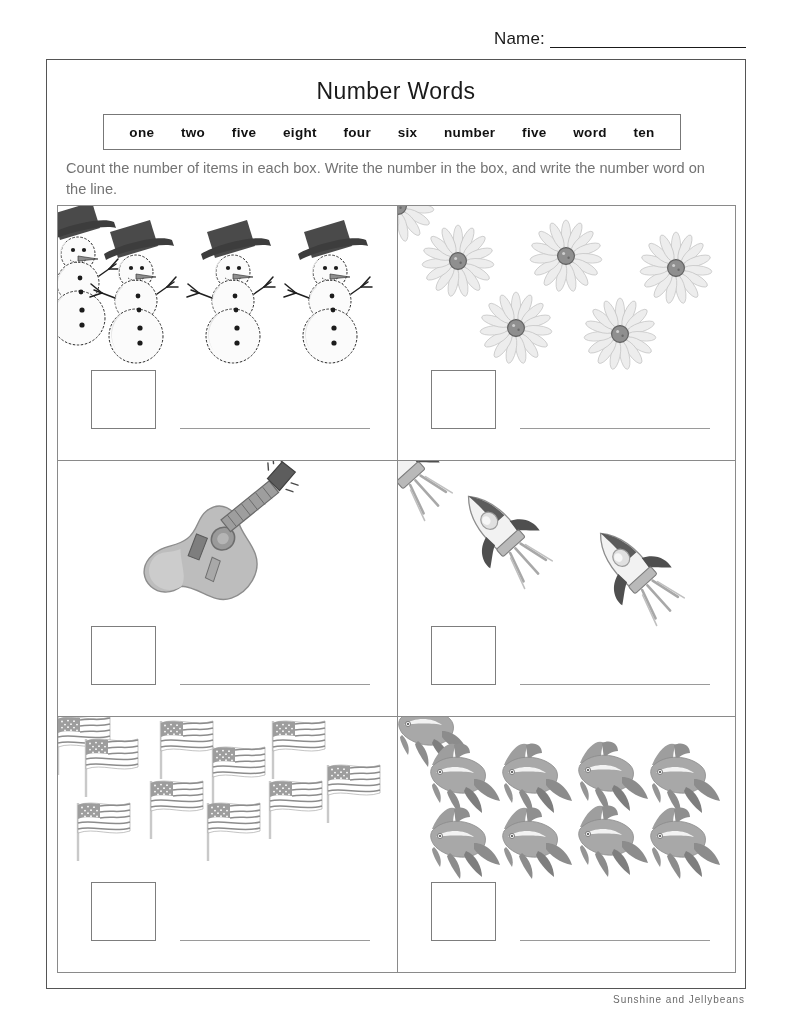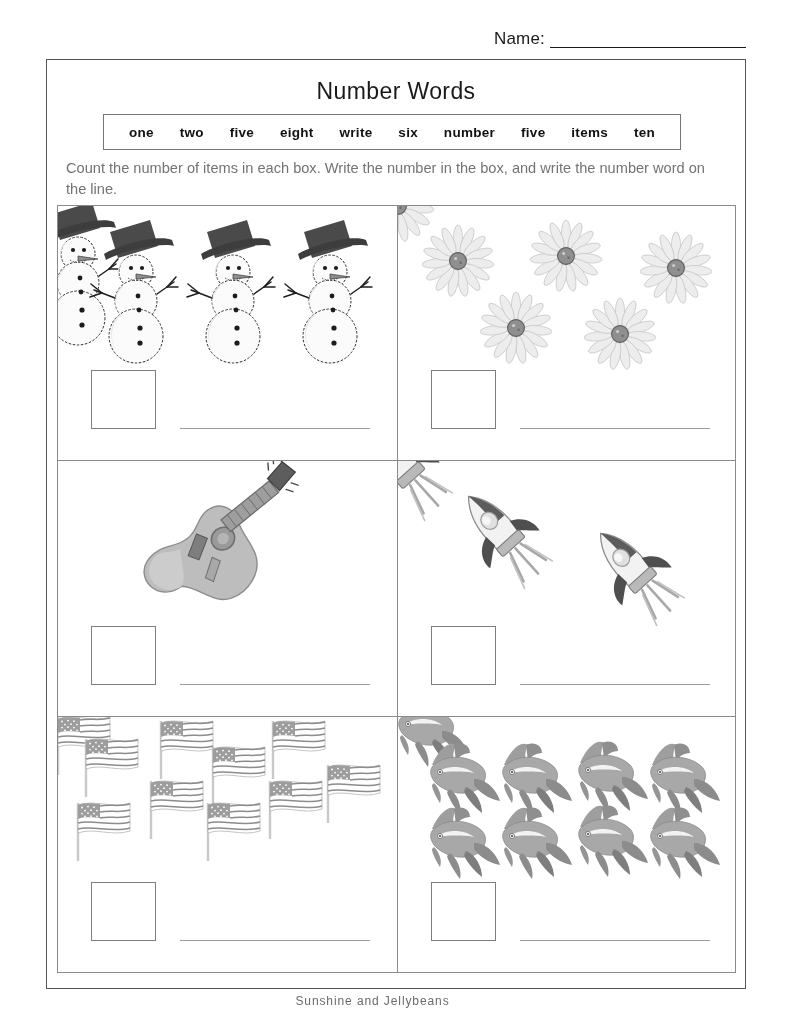--- a/index.html
+++ b/index.html
@@ -48,22 +48,22 @@
   .cell.r{border-left:1.4px solid #8a8a8a;}
   .cell.b{border-bottom:1.4px solid #8a8a8a;}
 
   .art{position:absolute;left:0;top:0;width:100%;height:168px;}
   .ansbox{position:absolute;left:33px;bottom:31px;width:65px;height:59px;
           border:1.2px solid #7d7d7d;box-sizing:border-box;background:#fff;}
   .ansline{position:absolute;left:122px;bottom:31px;width:190px;height:0;
            border-bottom:1.7px solid #9a9a9a;}
 
   
-  .credit{position:absolute;left:0;top:994px;width:745px;text-align:center;
-          font-size:12px;letter-spacing:.9px;color:#6b6b6b;}
+  .credit{position:absolute;left:0;top:994px;width:745px;text-align:right;
+          font-size:10px;letter-spacing:.9px;color:#6b6b6b;}
 
   svg{display:block;overflow:visible;}
 </style>
 </head>
 <body>
 
 <div class="sheet">
 
   <div class="hdr">
     <div class="hdr-field">
@@ -75,25 +75,25 @@
 
   <div class="frame">
 
     <div class="title">Number Words</div>
 
     <div class="bank">
       <span>one</span>
       <span>two</span>
       <span>five</span>
       <span>eight</span>
-      <span>write</span>
+      <span>four</span>
       <span>six</span>
       <span>number</span>
       <span>five</span>
-      <span>items</span>
+      <span>word</span>
       <span>ten</span>
     </div>
 
     <div class="instr">Count the number of items in each box.  Write the number in the box, and write the number word on the line.</div>
 
     <div class="grid">
 
       <div class="cell b">
         <div class="art">
           <svg width="340" height="168" viewBox="0 0 340 168">

